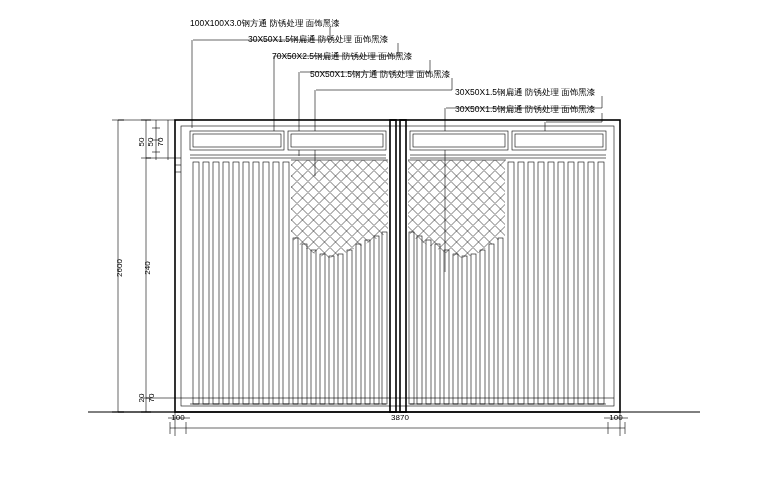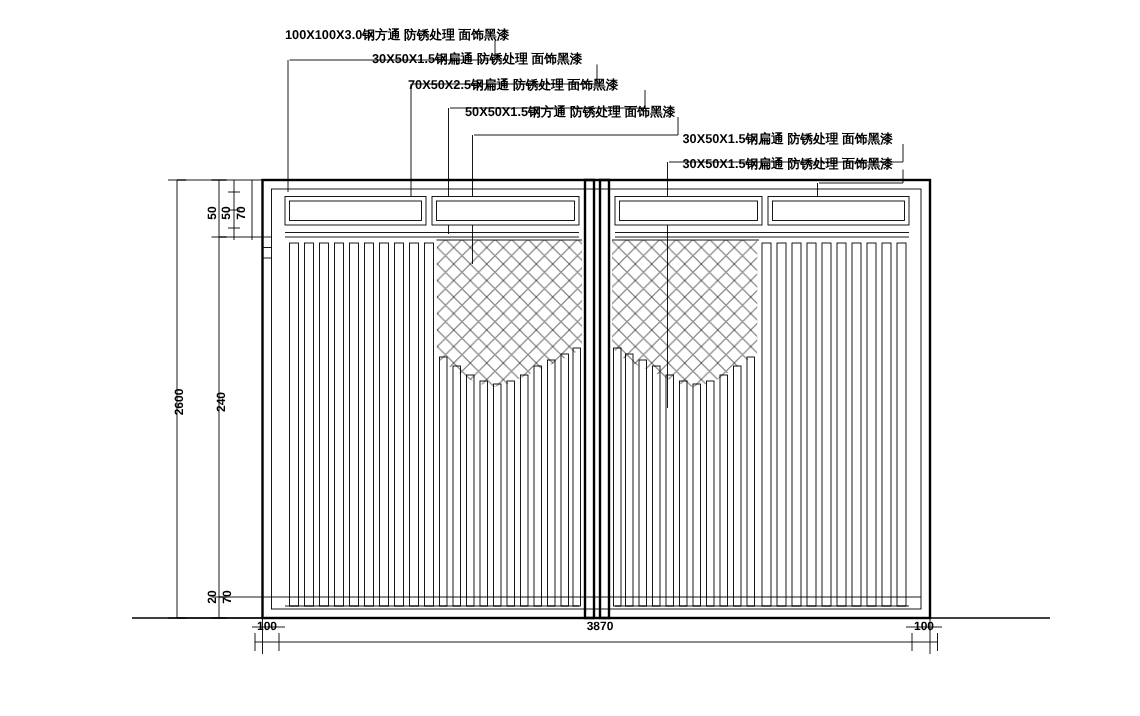--- a/index.html
+++ b/index.html
@@ -1,17 +1,17 @@
 <!DOCTYPE html>
 <html><head>
 <meta charset="utf-8">
 <style>
   html,body{margin:0;padding:0;background:#ffffff;}
   body{width:760px;height:477px;overflow:hidden;font-family:"Liberation Sans",sans-serif;}
-  #stage{position:relative;width:644px;height:477px;font-weight:bold;}
+  #stage{position:relative;width:644px;height:477px;}
   svg{position:absolute;left:0;top:0;}
   .lbl{font-family:"Liberation Sans",sans-serif;font-size:8.5px;fill:#000;white-space:pre;}
   .dim{font-family:"Liberation Sans",sans-serif;font-size:8px;fill:#000;white-space:pre;}
   .leader{stroke:#000;stroke-width:.6;fill:none;}
   .thin{stroke:#000;stroke-width:.6;fill:none;}
   .med{stroke:#000;stroke-width:1;fill:none;}
   .thick{stroke:#000;stroke-width:1.6;fill:none;}
   .fillwhite{fill:#ffffff;}
 </style>
 </head>

